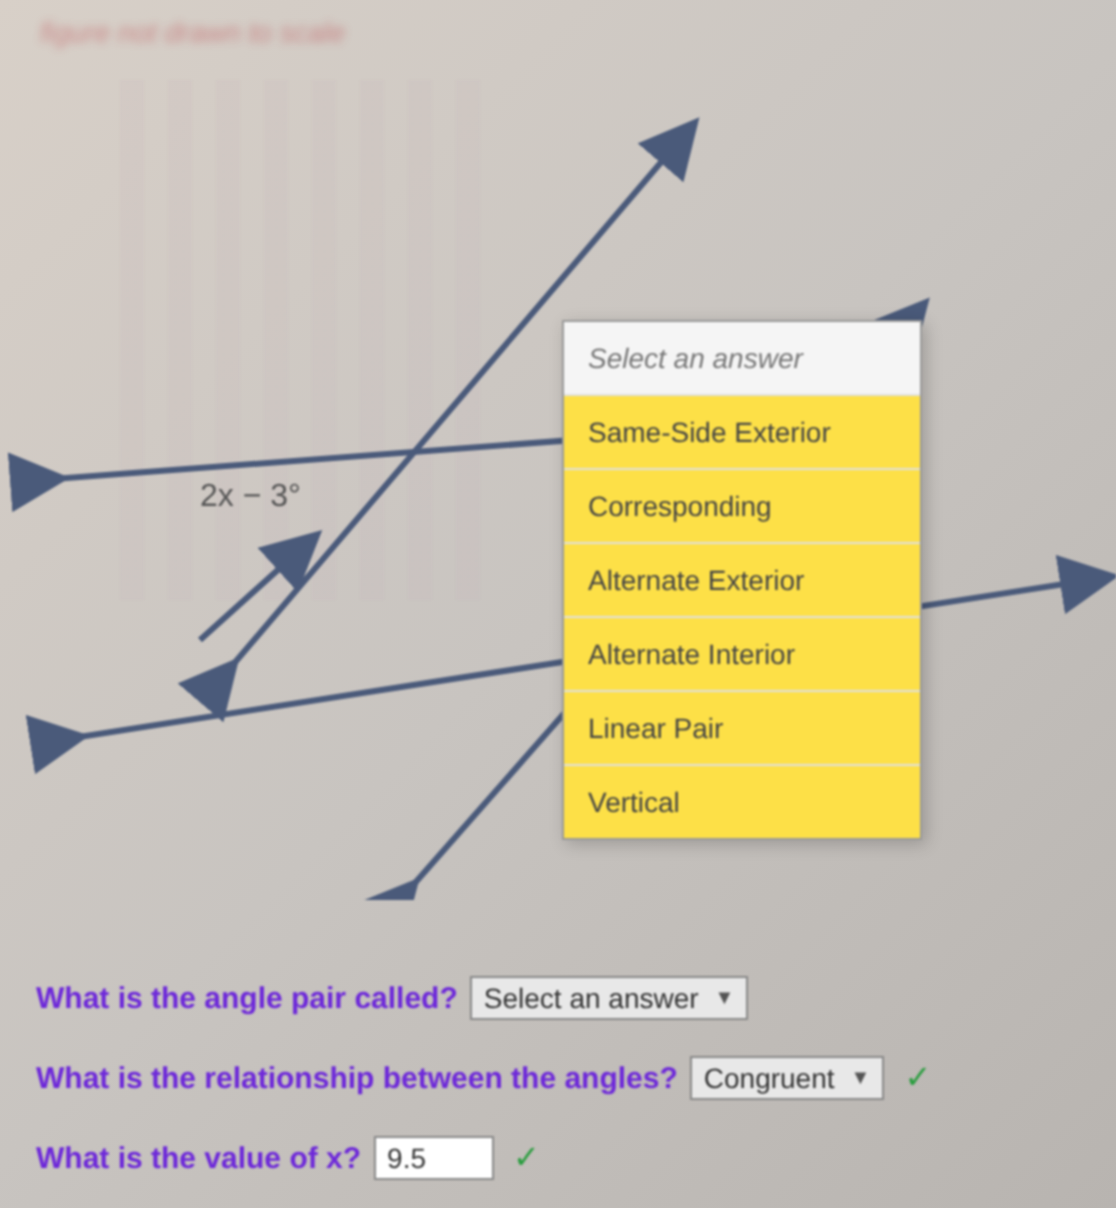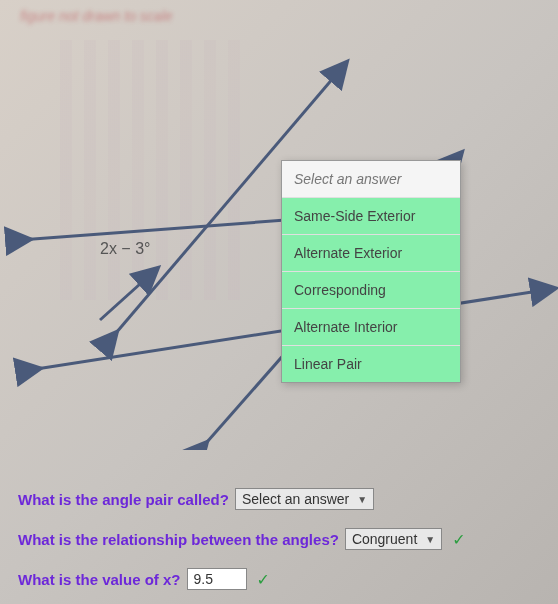--- a/index.html
+++ b/index.html
@@ -49,21 +49,21 @@
       border: 1px solid #999;
       box-shadow: 2px 2px 8px rgba(0,0,0,0.2);
       z-index: 10;
     }
     .dropdown-menu .item {
       padding: 10px 12px;
       font-size: 14px;
       color: #444;
       border-bottom: 1px solid #e0e0e0;
       cursor: pointer;
-      background: #86efac;
+      background: #fde047;
     }
     .dropdown-menu .item:last-child { border-bottom: none; }
     .dropdown-menu .item.header {
       font-style: italic;
       color: #777;
       background: #f5f5f5;
     }
     .questions {
       position: absolute;
       top: 488px;
@@ -148,24 +148,25 @@
 
       <line x1="100" y1="290" x2="150" y2="245" stroke="#4a5a7a" stroke-width="3" marker-end="url(#arrow)"></line>
     </svg>
     <div class="angle-label l1">2x − 3°</div>
     <div class="angle-label l2">4x</div>
   </div>
 
   <div class="dropdown-menu">
     <div class="item header">Select an answer</div>
     <div class="item">Same-Side Exterior</div>
+    <div class="item">Corresponding</div>
     <div class="item">Alternate Exterior</div>
-    <div class="item">Corresponding</div>
     <div class="item">Alternate Interior</div>
     <div class="item">Linear Pair</div>
+    <div class="item">Vertical</div>
   </div>
 
   <div class="questions">
     <div class="q-row">
       <span class="q-label">What is the angle pair called?</span>
       <span class="select-box">
         <span>Select an answer</span>
         <span class="arrow">▼</span>
       </span>
     </div>

